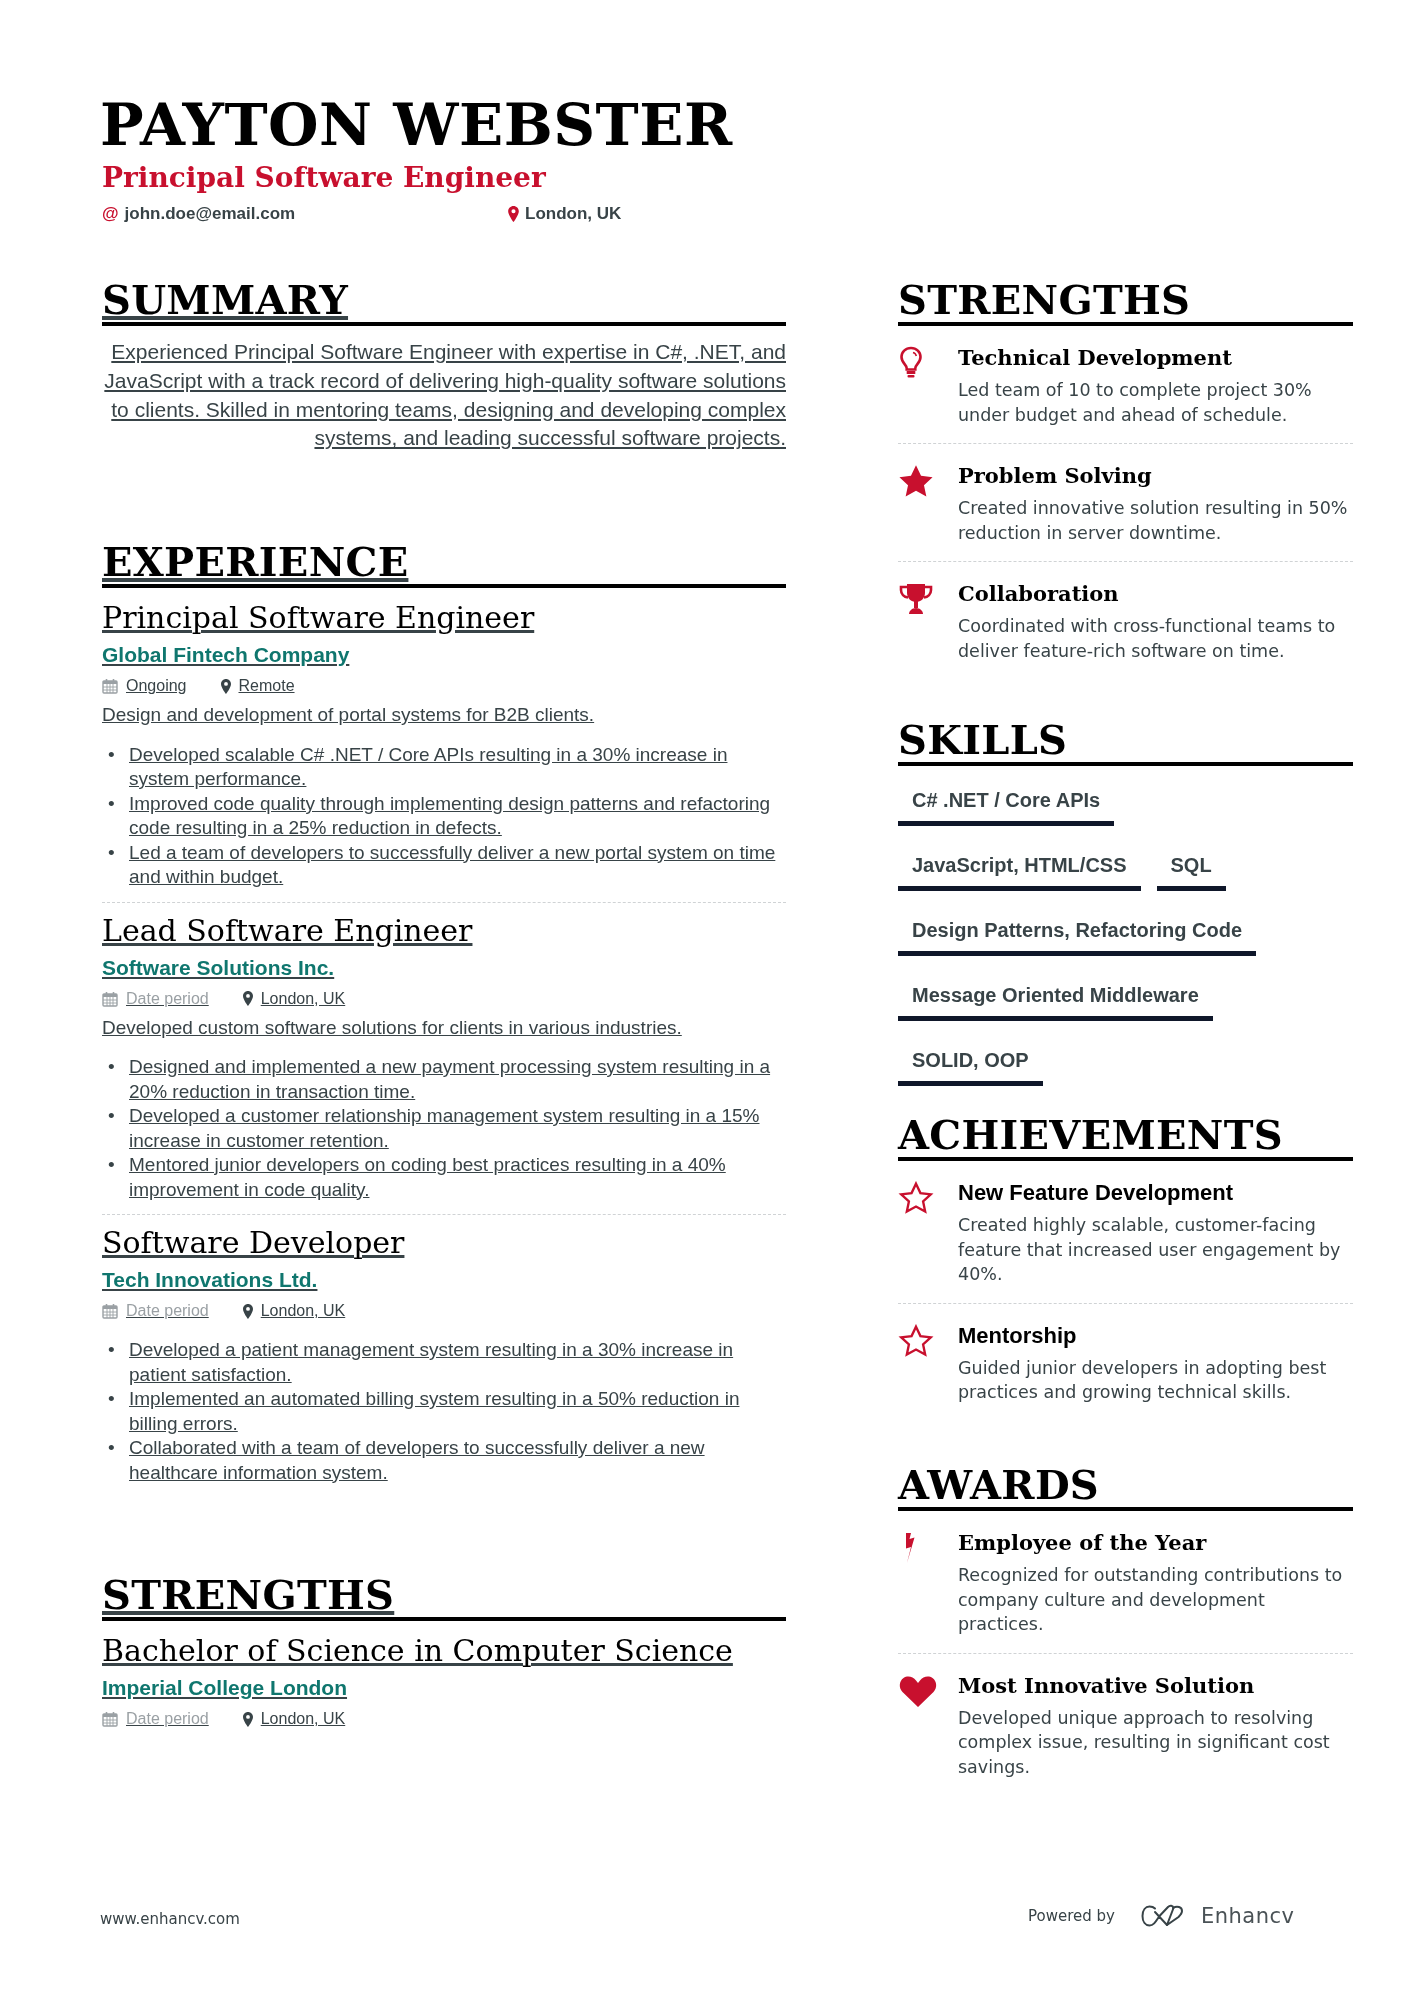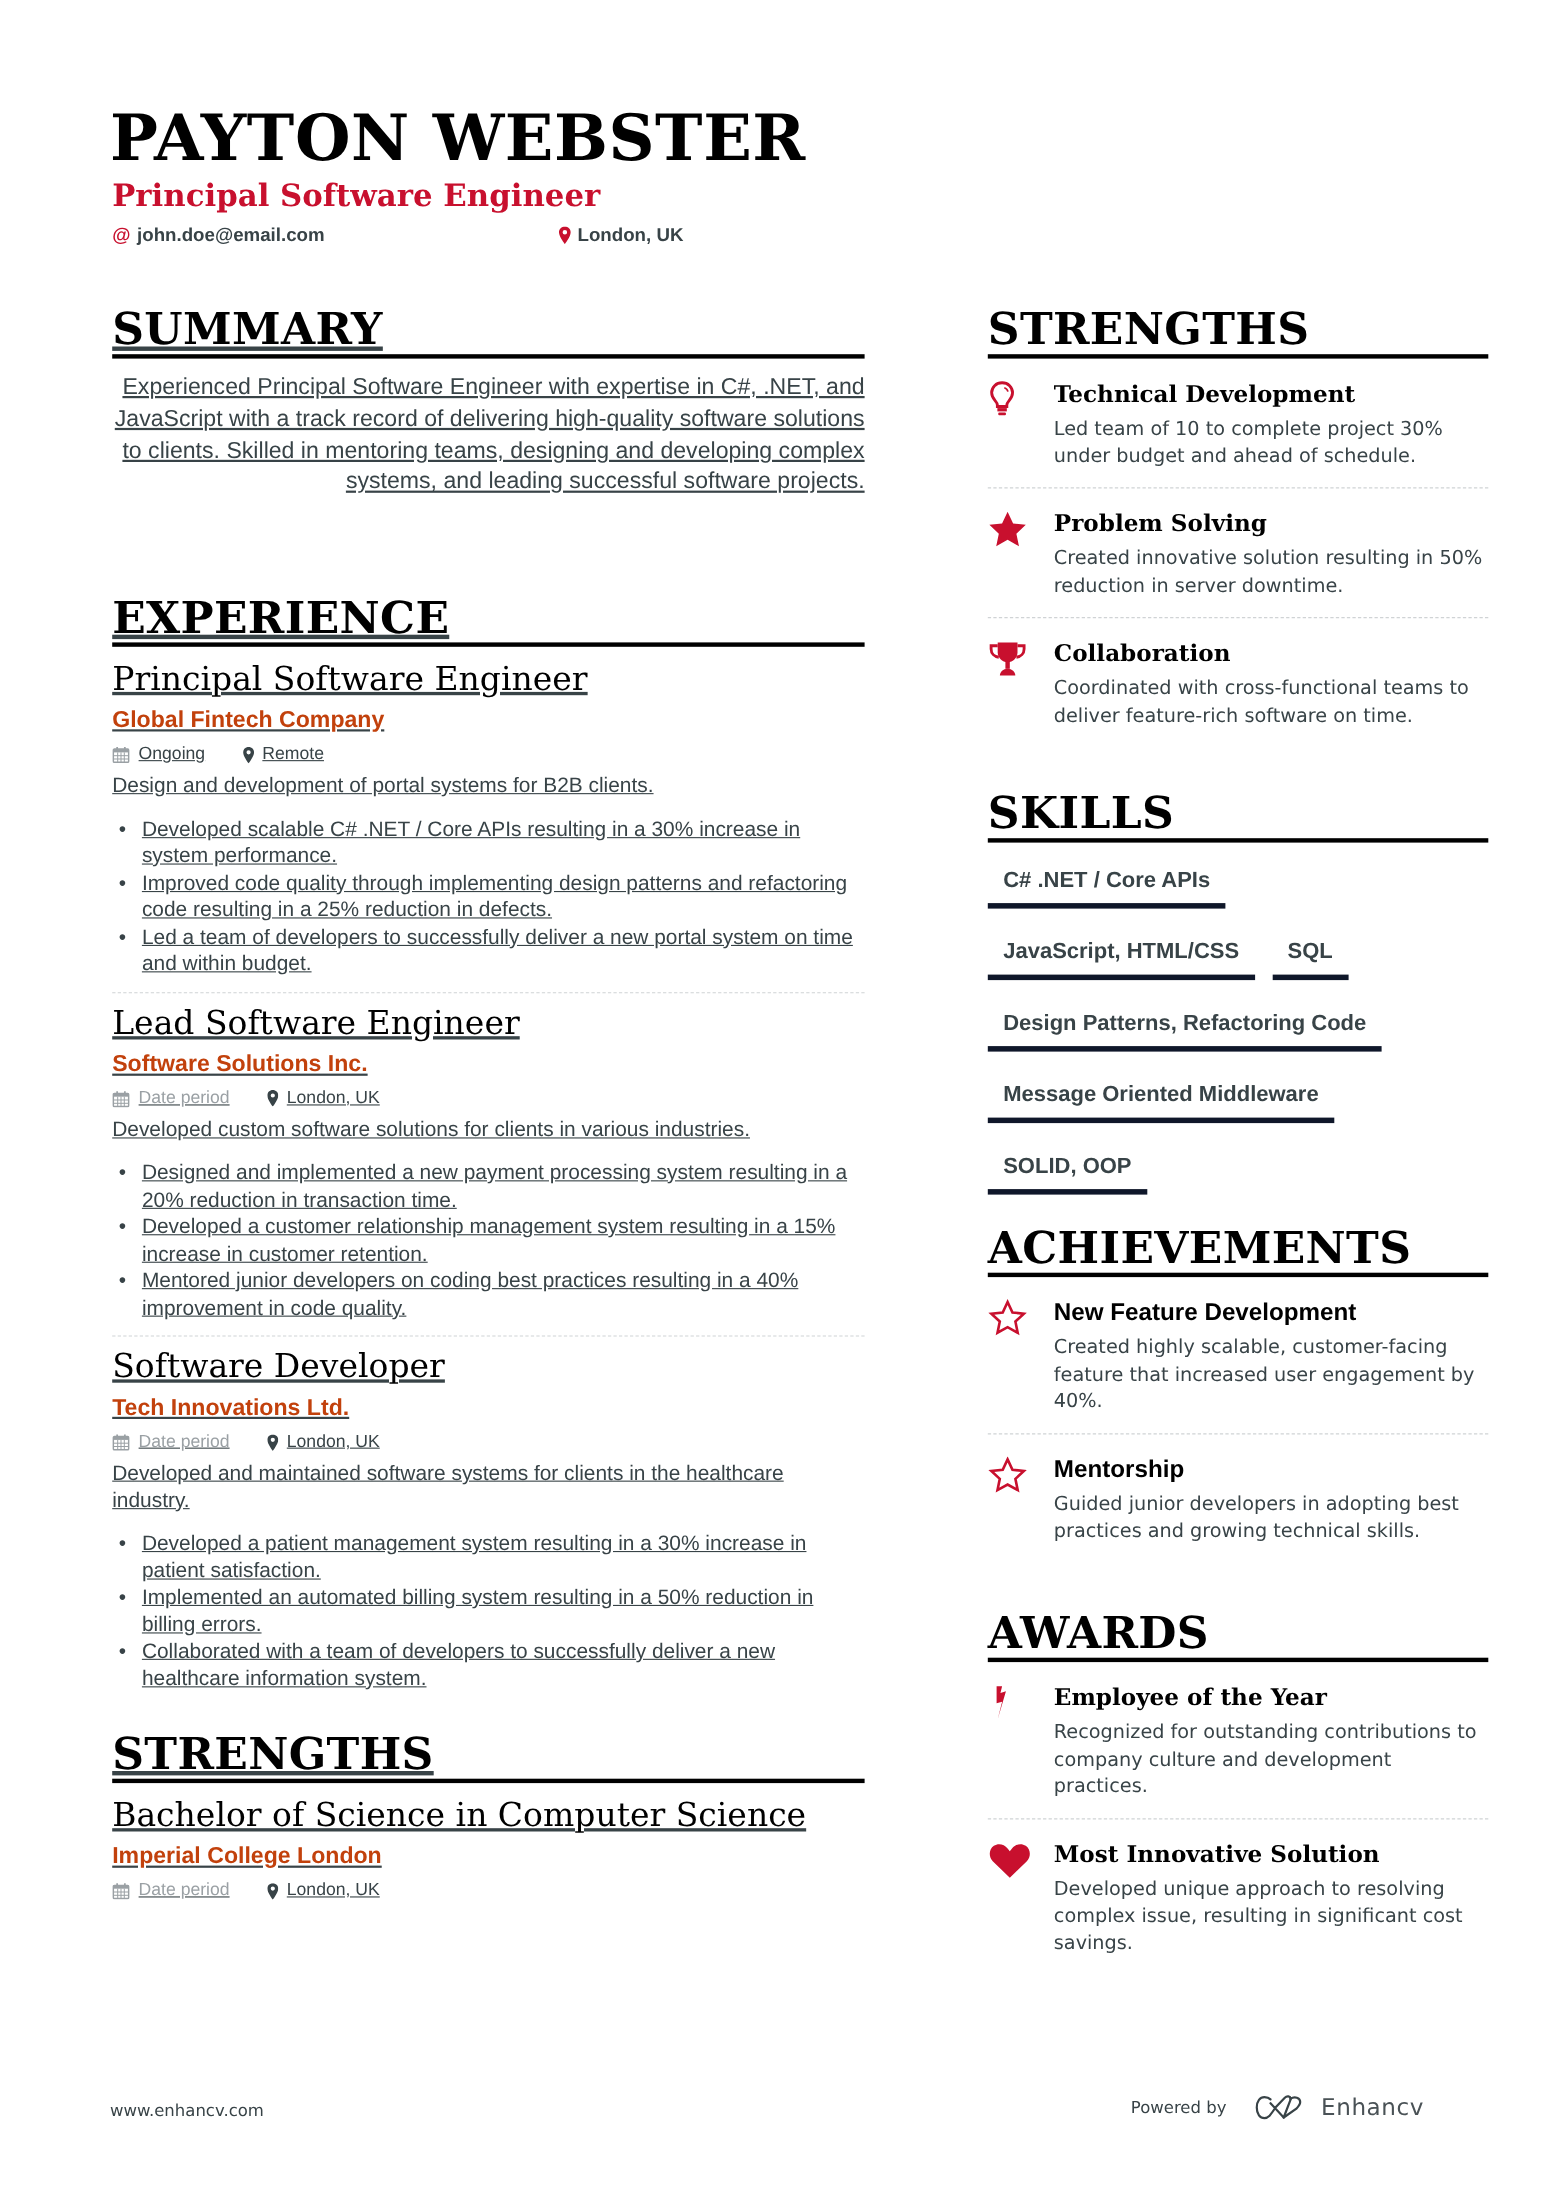--- a/index.html
+++ b/index.html
@@ -17,21 +17,21 @@
   .col-right { position: absolute; left: 898px; width: 455px; }
 
   .sec-title { font-family: "DejaVu Serif", serif; font-weight: 700; font-size: 40px; color: #000; line-height: 44px; letter-spacing: 0.3px; }
   .sec-rule { height: 4px; background: #000; margin-top: 0px; }
 
   .body-text { font-size: 21px; line-height: 28.8px; color: #384347; }
 
   
   .exp { padding-top: 10px; }
   .exp-role { font-family: "DejaVu Serif", serif; font-size: 30px; color: #000; line-height: 40px; }
-  .exp-company { font-size: 21px; font-weight: 700; color: #c2410c; line-height: 30px; margin-top: 2px; }
+  .exp-company { font-size: 21px; font-weight: 700; color: #0f766e; line-height: 30px; margin-top: 2px; }
   .exp-meta { display: flex; align-items: center; font-size: 16px; line-height: 24px; margin-top: 4px; color: #384347; }
   .exp-meta .muted { color: #9aa0a4; }
   .exp-meta .gap { width: 34px; }
   .exp-desc { font-size: 19px; line-height: 24.5px; margin-top: 5px; color: #384347; }
   .bullets { list-style: none; margin-top: 15px; }
   .bullets li { position: relative; padding-left: 27px; font-size: 19px; line-height: 24.5px; color: #384347; }
   .bullets li::before { content: "•"; position: absolute; left: 6px; top: 0; color: #384347; }
   .dash { border-top: 1.5px dashed #d0d3d5; }
 
   
@@ -146,21 +146,20 @@
           <line x1="11.5" y1="1" x2="11.5" y2="4" stroke="#9aa0a4" stroke-width="1.6"></line>
           <path d="M1 9h14M1 12h14M5 6v9M8 6v9M11 6v9" stroke="#9aa0a4" stroke-width="0.9"></path>
         </svg>
       <span class="muted" style="margin-left:8px;">Date period</span>
       <span class="gap"></span>
       <svg class="svg-ic" width="10" height="15" viewBox="0 0 12 18">
           <path d="M6 0C2.7 0 0 2.6 0 5.9 0 10.3 6 18 6 18s6-7.7 6-12.1C12 2.6 9.3 0 6 0zm0 8.2a2.3 2.3 0 1 1 0-4.6 2.3 2.3 0 0 1 0 4.6z" fill="#384347"></path>
         </svg>
       <span style="margin-left:8px;">London, UK</span>
     </div>
-    <div class="exp-desc">Developed and maintained software systems for clients in the healthcare industry.</div>
     <ul class="bullets">
       <li>Developed a patient management system resulting in a 30% increase in patient satisfaction.</li>
       <li>Implemented an automated billing system resulting in a 50% reduction in billing errors.</li>
       <li>Collaborated with a team of developers to successfully deliver a new healthcare information system.</li>
     </ul>
   </div>
 </div>
 
 <div class="col-left" style="top:1573px;">
   <div class="sec-title">STRENGTHS</div>

